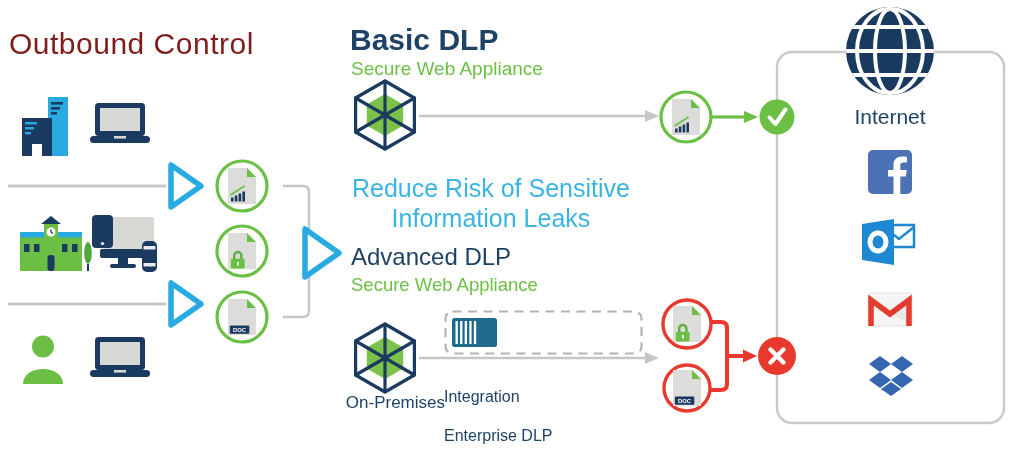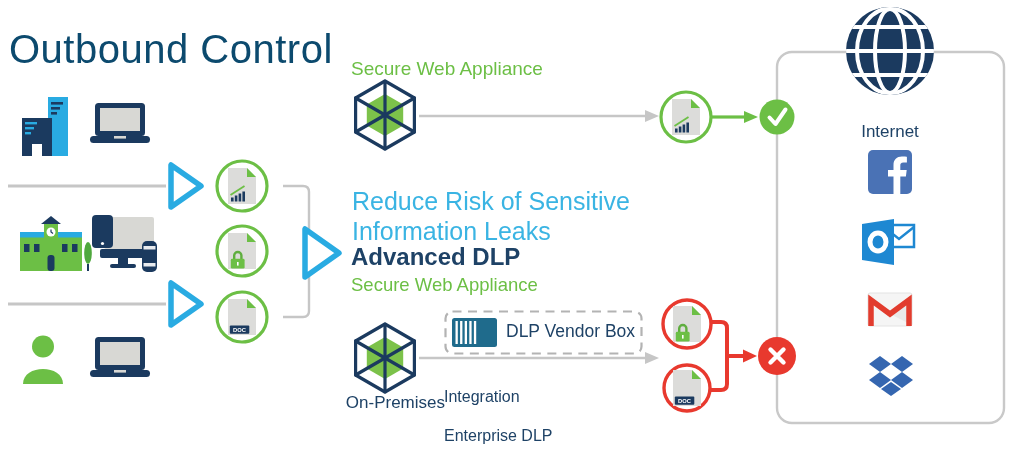--- a/index.html
+++ b/index.html
@@ -1,29 +1,29 @@
 <!DOCTYPE html>
 <html><head>
 <meta charset="utf-8">
 <style>
   html,body{margin:0;padding:0;background:#ffffff;}
   .canvas{position:relative;width:1024px;height:456px;background:#ffffff;
           font-family:"Liberation Sans",sans-serif;overflow:hidden;}
   .canvas svg.layer{position:absolute;left:0;top:0;}
   .label{position:absolute;white-space:pre-line;line-height:1.18;}
-  .t-outbound{left:9px;top:26px;font-size:40px;color:#0c4a6e;font-weight:400;letter-spacing:.5px;}
+  .t-outbound{left:9px;top:26px;font-size:30px;color:#7f1d1d;font-weight:400;letter-spacing:.5px;}
   .t-basic{left:350px;top:22px;font-size:30px;color:#1e4266;font-weight:700;}
   .t-basic-sub{left:351px;top:58px;font-size:19px;color:#6cbf45;font-weight:400;}
-  .t-headline{left:352px;top:187px;font-size:25px;color:#3ab4e3;font-weight:400;}
-  .t-advanced{left:351px;top:243px;font-size:24px;color:#1e4266;font-weight:700;}
+  .t-headline{left:352px;top:174px;font-size:25px;color:#3ab4e3;font-weight:400;text-align:center;}
+  .t-advanced{left:351px;top:243px;font-size:24px;color:#1e4266;font-weight:400;}
   .t-advanced-sub{left:351px;top:274px;font-size:18.5px;color:#6cbf45;font-weight:400;}
   .t-onprem{left:325px;top:393px;width:120px;text-align:right;font-size:17px;color:#1e4266;}
   .t-vendor{left:506px;top:321px;font-size:17.5px;color:#1e4266;}
   .t-note{left:444px;top:367px;font-size:16px;color:#1e4266;line-height:19.5px;}
-  .t-internet{left:840px;top:122px;width:100px;text-align:center;font-size:17px;color:#1e4266;}
+  .t-internet{left:840px;top:105px;width:100px;text-align:center;font-size:21px;color:#1e4266;}
 </style>
 </head>
 <body>
 
 <div class="canvas">
 
 <svg class="layer" width="1024" height="456" viewBox="0 0 1024 456">
   <defs>
     <g id="doc-chart-def">
       <path d="M0 0 H19 L28 9 V36 H0 Z" fill="#dcdcda"></path>
@@ -248,27 +248,27 @@
       <polygon points="12,0 23,8 12,16 1,8"></polygon>
       <polygon points="34,0 45,8 34,16 23,8"></polygon>
       <polygon points="12,16 23,24 12,32 1,24"></polygon>
       <polygon points="34,16 45,24 34,32 23,24"></polygon>
       <polygon points="23,26 33,33 23,40 13,33"></polygon>
     </g>
   </g>
 </svg>
 
 <div class="label t-outbound">Outbound Control</div>
+<div class="label t-basic">Basic DLP</div>
 <div class="label t-basic-sub">Secure Web Appliance</div>
 <div class="label t-headline">Reduce Risk of Sensitive
 Information Leaks</div>
 <div class="label t-advanced">Advanced DLP</div>
 <div class="label t-advanced-sub">Secure Web Appliance</div>
 <div class="label t-onprem">On-Premises</div>
-<div class="label t-vendor">DLP Vendor Box</div>
 <div class="label t-note">
   <div>Integration</div>
   <div>Enterprise DLP</div>
   
   
 </div>
 <div class="label t-internet">Internet</div>
 
 </div>
 

